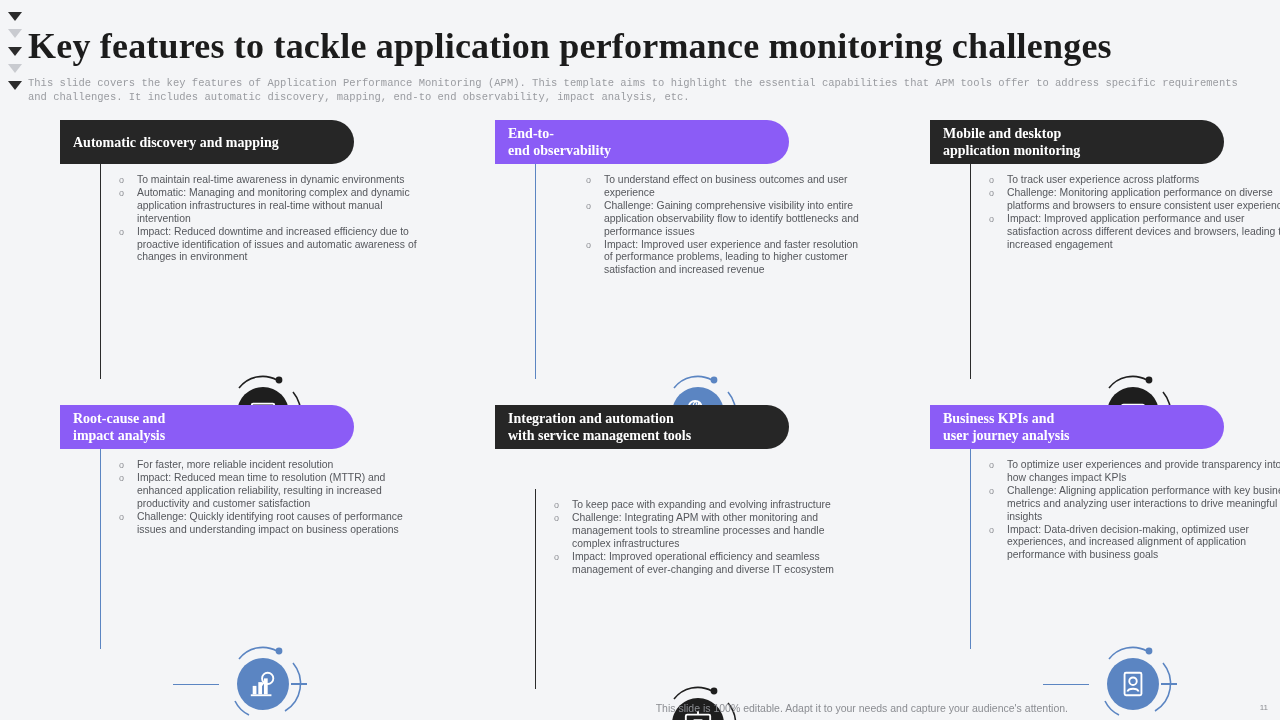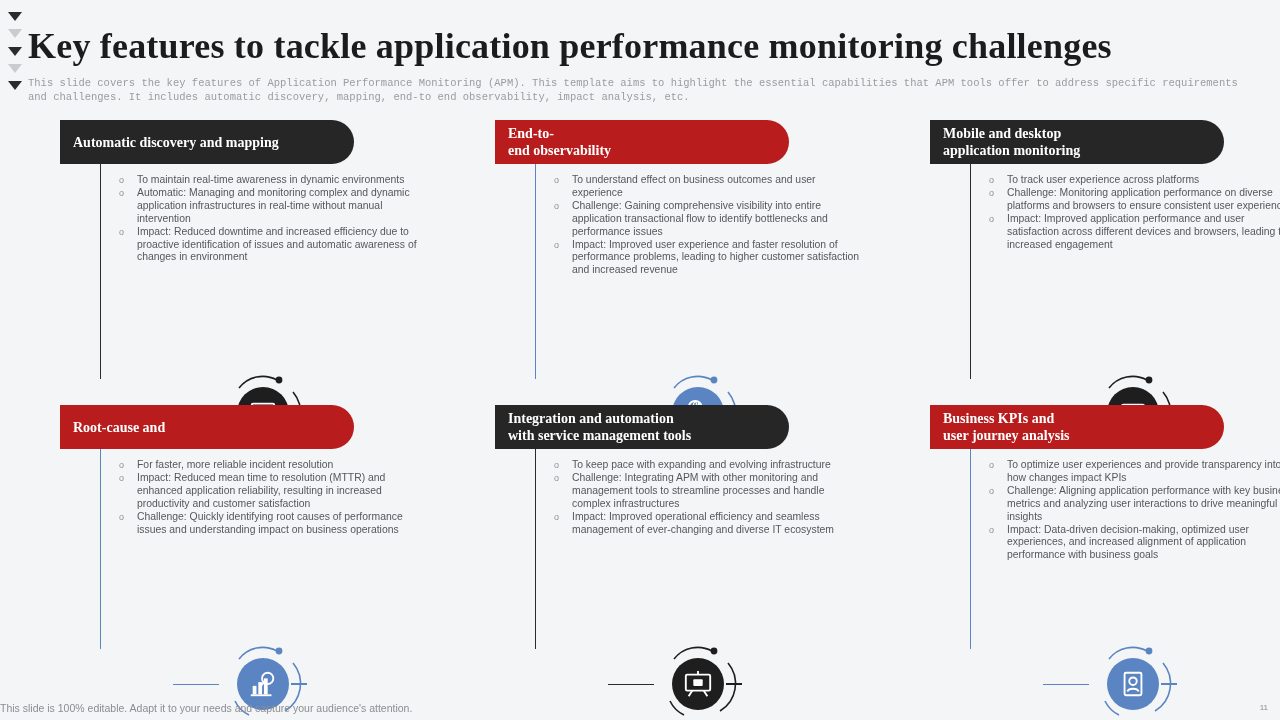--- a/index.html
+++ b/index.html
@@ -57,21 +57,21 @@
     color: #ffffff;
     font-family: "Liberation Serif", serif;
     font-weight: bold;
     font-size: 14px;
     line-height: 17px;
     padding: 0 18px 0 13px;
     display: flex; flex-direction: column; justify-content: center;
     width: 294px;
   }
   .card-head.dark { background: #262626; }
-  .card-head.blue { background: #b91c1c; }
+  .card-head.blue { background: #8b5cf6; }
   .card-head .l2 { display: block; }
 
   
   .card-body {
     margin-left: 40px;
     border-left: 1px solid #5b85c2;
     padding: 6px 0 0 0;
     position: relative;
   }
   .card-body.dark-rule { border-left-color: #2b2b2b; }
@@ -106,21 +106,21 @@
     width: 52px; height: 52px; border-radius: 50%;
     display: flex; align-items: center; justify-content: center;
   }
   .disc.dark { background: #1e1e1e; }
   .disc.blue { background: #5b85c2; }
   .ring-svg { position: absolute; left: 0; top: 0; }
 
   
   .footer-note {
     position: absolute; left: 0; top: 702px; width: 1068px;
-    text-align: left;
+    text-align: right;
     font-size: 10.5px; color: #8b8d92;
   }
   .page-num {
     position: absolute; right: 12px; top: 703px;
     font-size: 8px; color: #8b8d92;
   }
 </style>
 </head>
 <body>
 
@@ -167,24 +167,24 @@
               </svg>
             </div>
           </div>
         </div>
       </div>
       <div class="card" style="left: 495px; top: 120px;">
         <div class="card-head blue">
           <span>End-to-</span>
           <span class="l2">end observability</span>
         </div>
-        <div class="card-body" style="height: 215px;">
+        <div class="card-body" style="height: 215px; padding-left: 32px;">
           <ul class="bullets">
             <li>To understand effect on business outcomes and user experience</li>
-            <li>Challenge: Gaining comprehensive visibility into entire application transactional flow to identify  bottlenecks and performance issues</li>
+            <li>Challenge: Gaining comprehensive visibility into entire application observability flow to identify  bottlenecks and performance issues</li>
             <li>Impact: Improved user experience and faster resolution of performance problems, leading to higher customer satisfaction and increased revenue</li>
           </ul>
           <div class="icon-wrap" style="left: 118px; top: 210px;">
             <div class="stub blue"></div>
             <svg class="ring-svg" width="92" height="78" viewBox="0 0 92 78" aria-hidden="true">
               <path d="M20 14 A30 30 0 0 1 58 6" fill="none" stroke="#5b85c2" stroke-width="1.6"></path>
               <path d="M74 18 A32 32 0 0 1 66 66" fill="none" stroke="#5b85c2" stroke-width="1.6"></path>
               <path d="M16 56 A30 30 0 0 0 30 70" fill="none" stroke="#5b85c2" stroke-width="1.6"></path>
               <circle cx="60" cy="6" r="3.4" fill="#5b85c2"></circle>
               <rect x="72" y="38" width="16" height="2" fill="#5b85c2"></rect>
@@ -231,20 +231,21 @@
                 <text x="16" y="20" font-size="6" text-anchor="middle" fill="#1e1e1e" font-family="Liberation Sans, sans-serif">APP</text>
                 <rect x="2" y="25" width="28" height="2.5" fill="#ffffff"></rect>
               </svg>
             </div>
           </div>
         </div>
       </div>
       <div class="card" style="left: 60px; top: 405px;">
         <div class="card-head blue">
           <span>Root-cause and</span>
+          <span class="l2">impact  analysis</span>
         </div>
         <div class="card-body" style="height: 200px;">
           <ul class="bullets">
             <li>For faster, more reliable incident resolution</li>
             <li>Impact: Reduced mean time to resolution (MTTR)  and enhanced application reliability, resulting in increased productivity  and customer satisfaction</li>
             <li>Challenge: Quickly identifying root causes of performance issues and understanding impact on business operations</li>
           </ul>
           <div class="icon-wrap" style="left: 118px; top: 196px;">
             <div class="stub blue"></div>
             <svg class="ring-svg" width="92" height="78" viewBox="0 0 92 78" aria-hidden="true">
@@ -265,21 +266,21 @@
               </svg>
             </div>
           </div>
         </div>
       </div>
       <div class="card" style="left: 495px; top: 405px;">
         <div class="card-head dark">
           <span>Integration  and  automation</span>
           <span class="l2">with  service management  tools</span>
         </div>
-        <div class="card-body dark-rule" style="height: 200px;">
+        <div class="card-body dark-rule" style="height: 200px; margin-top: 40px;">
           <ul class="bullets">
             <li>To keep pace with expanding and evolving infrastructure</li>
             <li>Challenge: Integrating APM with other monitoring and management tools to streamline processes and handle complex infrastructures</li>
             <li>Impact: Improved operational efficiency and seamless management of ever-changing and diverse IT ecosystem</li>
           </ul>
           <div class="icon-wrap" style="left: 118px; top: 196px;">
             <div class="stub"></div>
             <svg class="ring-svg" width="92" height="78" viewBox="0 0 92 78" aria-hidden="true">
               <path d="M20 14 A30 30 0 0 1 58 6" fill="none" stroke="#1e1e1e" stroke-width="1.6"></path>
               <path d="M74 18 A32 32 0 0 1 66 66" fill="none" stroke="#1e1e1e" stroke-width="1.6"></path>

